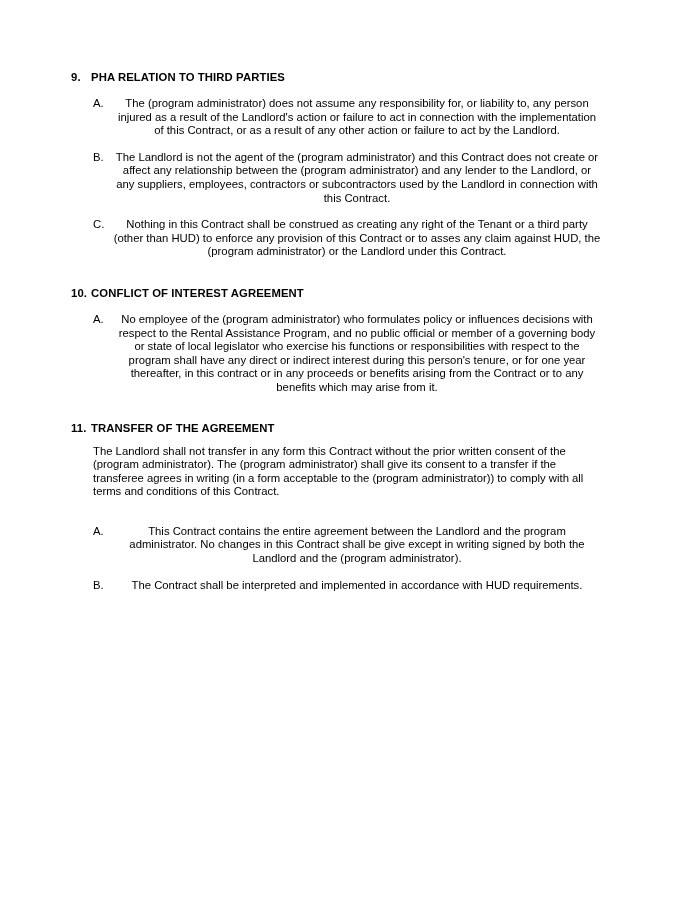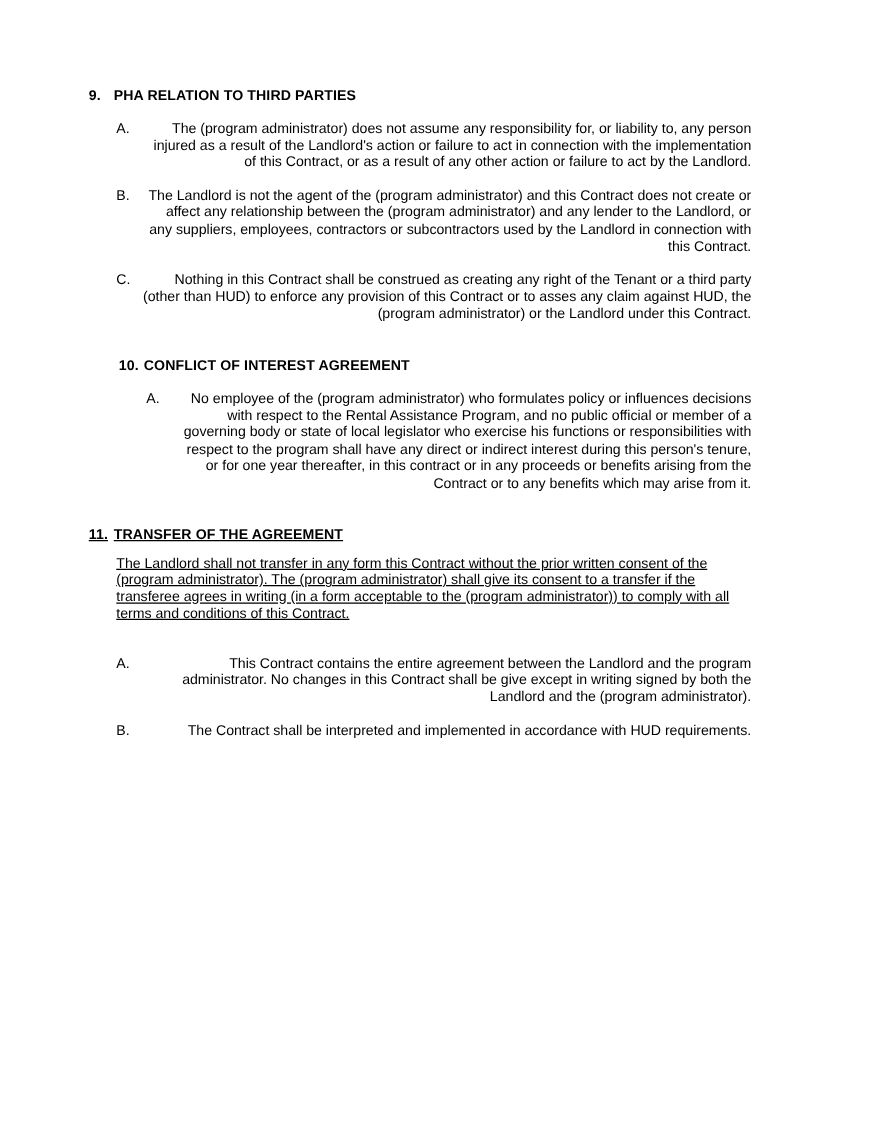--- a/index.html
+++ b/index.html
@@ -40,22 +40,22 @@
     margin: 0 0 0 0;
     white-space: pre;
   }
 
   .section {
     margin-top: 0;
   }
 
   
   .section-9  { margin-top: 34px; }
-  .section-10 { margin-top: 27px; margin-left: 24px; }
-  .section-11 { margin-top: 26px; text-decoration: underline; }
+  .section-10 { margin-top: 27px; }
+  .section-11 { margin-top: 26px; }
   .section-12 { margin-top: 26px; }
 
   .section-heading {
     display: flex;
     font-size: 11.3px;
     font-weight: bold;
     line-height: 14px;
     letter-spacing: 0.1px;
     white-space: pre;
   }
@@ -78,21 +78,21 @@
     padding-left: 22px;   
     font-size: 11.3px;
     line-height: 13.6px;
   }
   .item-letter {
     width: 20px;
     flex: 0 0 20px;
   }
   .item-text {
     flex: 1 1 auto;
-    text-align: right;
+    text-align: center;
     white-space: pre-line;
   }
 
   
   .plain-para {
     margin-top: 10px;
     padding-left: 22px;
     font-size: 11.3px;
     line-height: 13.6px;
     white-space: pre-line;

